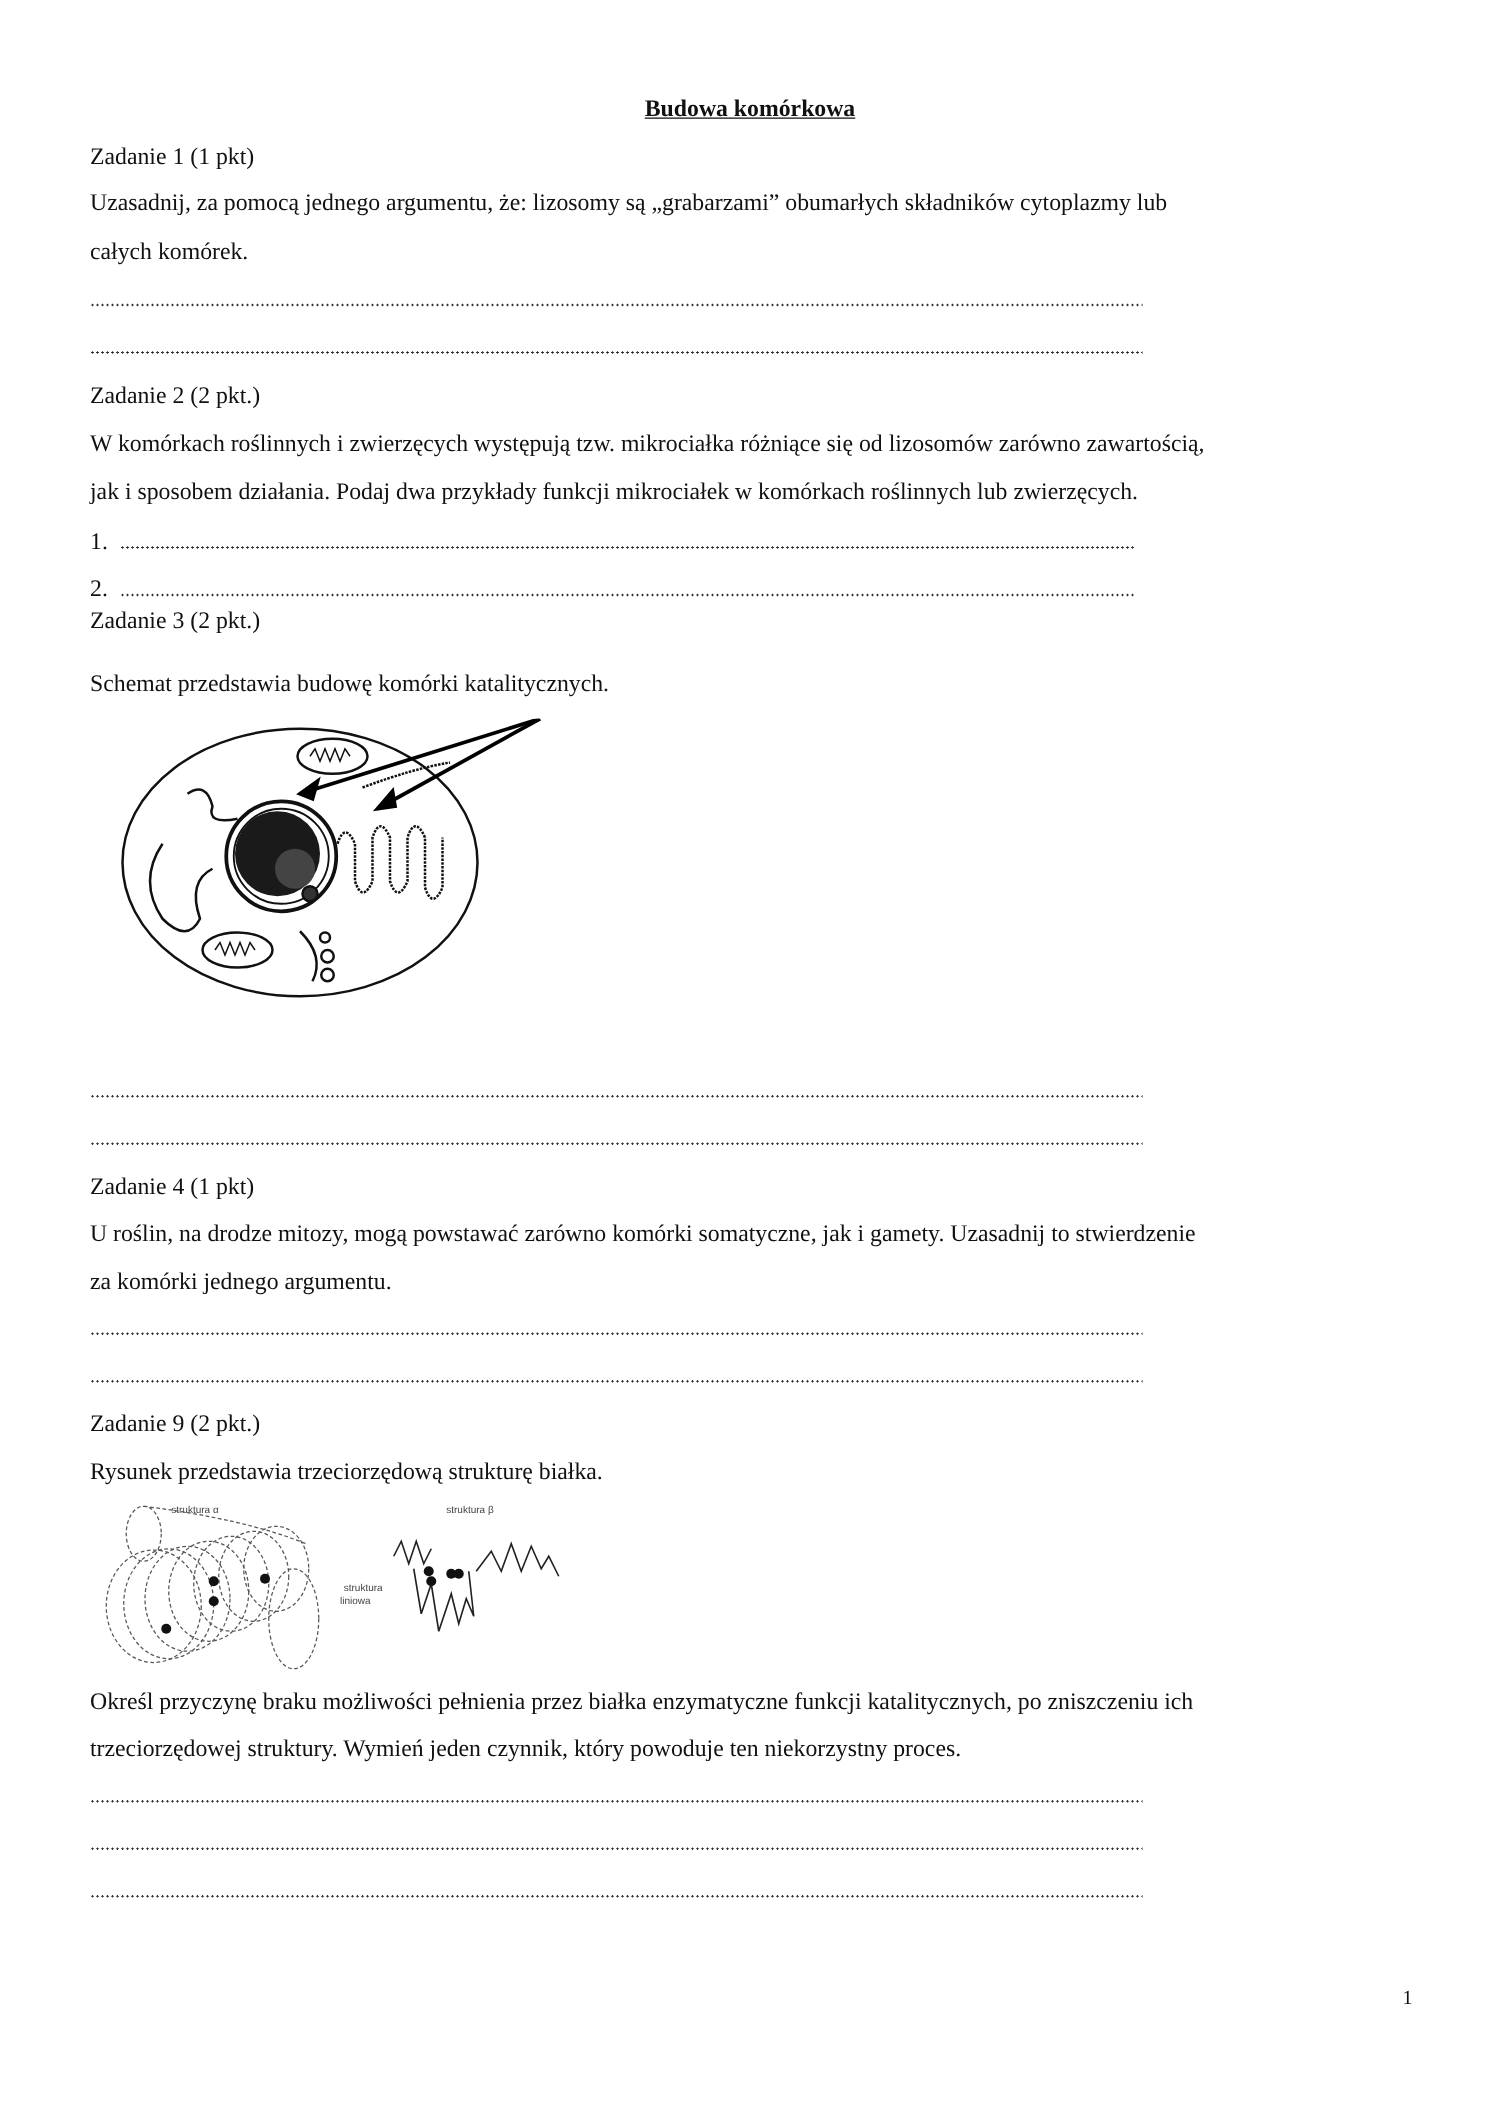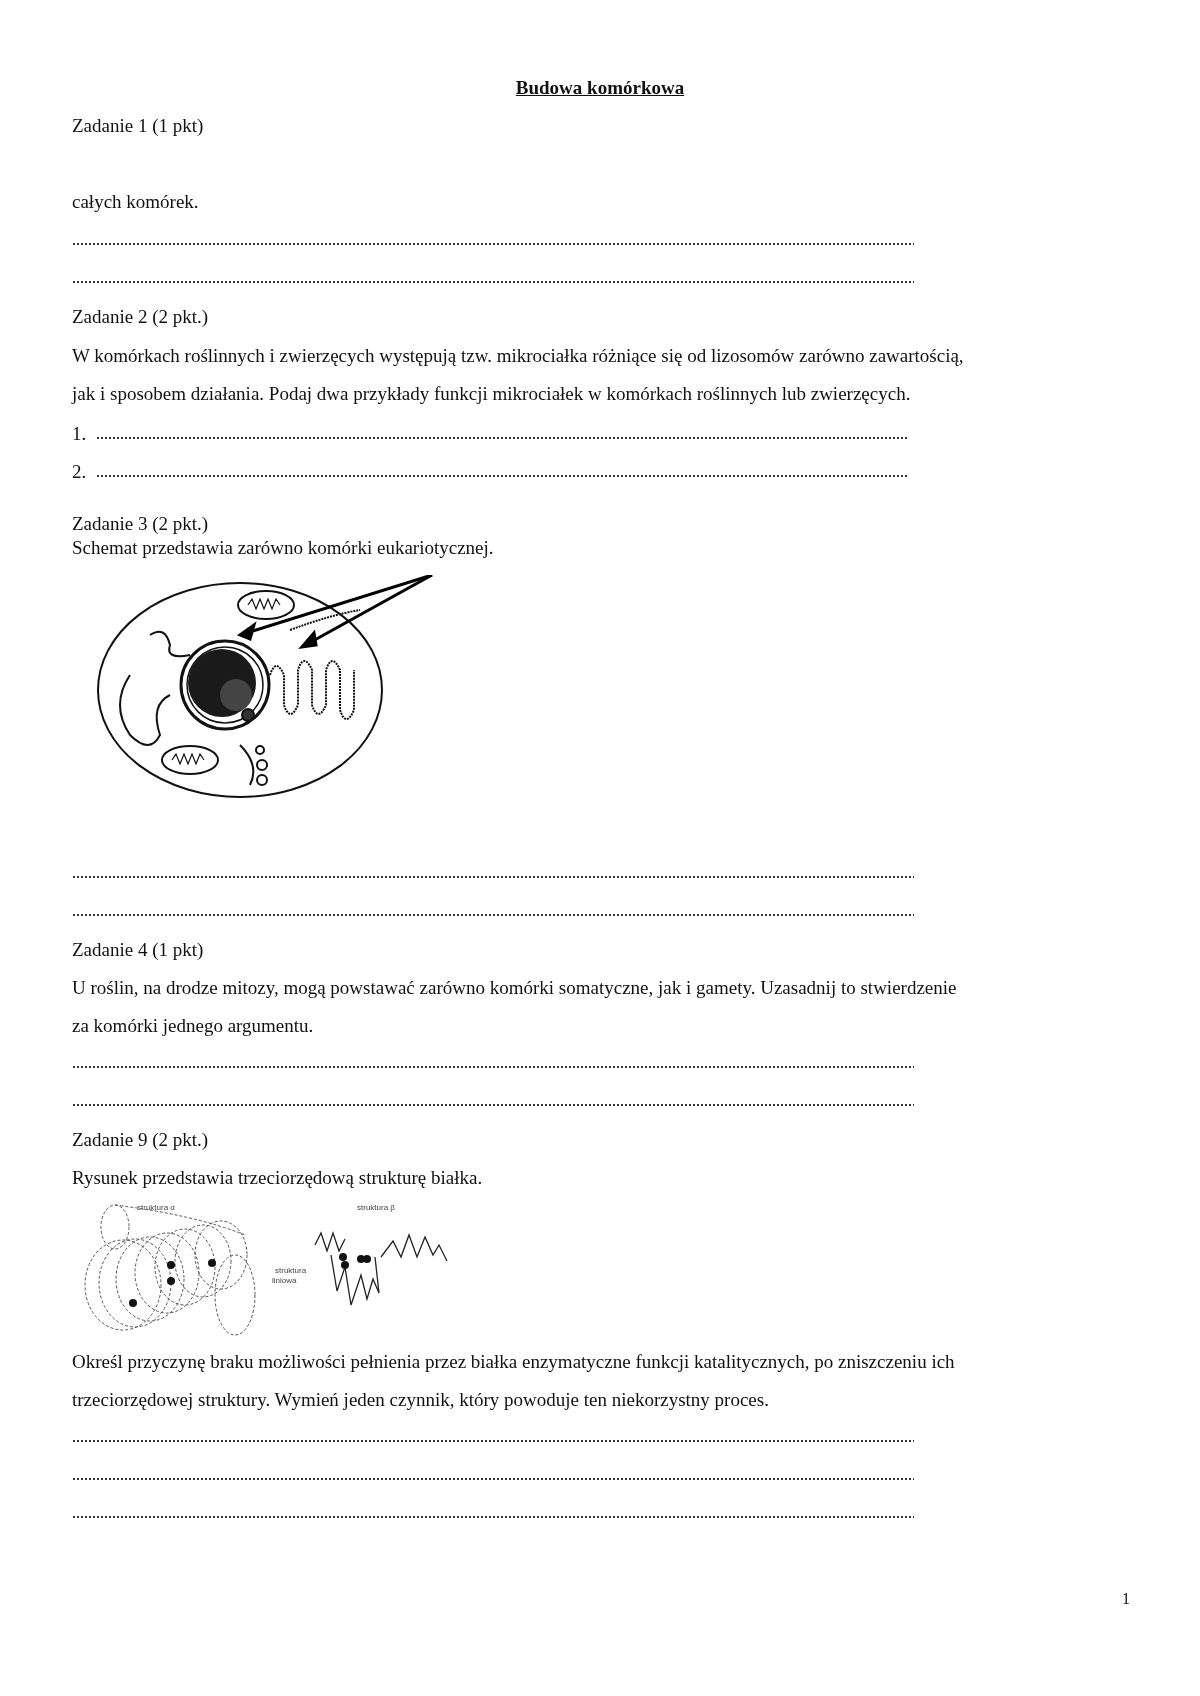--- a/index.html
+++ b/index.html
@@ -21,34 +21,35 @@
   .small-label { font-family: "Liberation Sans", sans-serif; font-size: 8px; fill: #444; }
 </style>
 </head>
 <body>
 
 <div class="page">
 
   <div class="t title">Budowa komórkowa</div>
 
   <div class="t head" style="top:116px">Zadanie 1 (1 pkt)</div>
+  <div class="t" style="top:153px">Uzasadnij, za pomocą jednego argumentu, że: lizosomy są „grabarzami” obumarłych składników cytoplazmy lub</div>
   <div class="t" style="top:192px">całych komórek.</div>
   <div class="dots" style="top:243px"></div>
   <div class="dots" style="top:281px"></div>
 
   <div class="t head" style="top:307px">Zadanie 2 (2 pkt.)</div>
   <div class="t" style="top:384px">jak i sposobem działania. Podaj dwa przykłady funkcji mikrociałek w komórkach roślinnych lub zwierzęcych.</div>
   <div class="t" style="top:346px">W komórkach roślinnych i zwierzęcych występują tzw. mikrociałka różniące się od lizosomów zarówno zawartością,</div>
   <div class="num" style="top:424px">1.</div>
   <div class="numdots" style="top:437px"></div>
   <div class="num" style="top:462px">2.</div>
   <div class="numdots" style="top:475px"></div>
 
-  <div class="t head" style="top:514px">Zadanie 3 (2 pkt.)</div>
-  <div class="t" style="top:538px">Schemat przedstawia zarówno komórki eukariotycznej.</div>
+  <div class="t head" style="top:487px">Zadanie 3 (2 pkt.)</div>
+  <div class="t" style="top:538px">Schemat przedstawia budowę komórki katalitycznych.</div>
 
   <svg style="left:90px;top:575px" width="390" height="230" viewBox="0 0 390 230">
     <g fill="none" stroke="#111" stroke-width="2">
       <ellipse cx="150" cy="115" rx="142" ry="107"></ellipse>
 
       <circle cx="135" cy="110" r="44" stroke-width="3"></circle>
       <circle cx="135" cy="110" r="38" stroke-width="1.5"></circle>
 
       <path d="M180 100 q6 -18 14 0 v30 q6 18 14 0 v-35 q6 -18 14 0 v35 q6 18 14 0 v-35 q6 -18 14 0 v40 q6 18 14 0 v-40" stroke-dasharray="2 1"></path>
 

